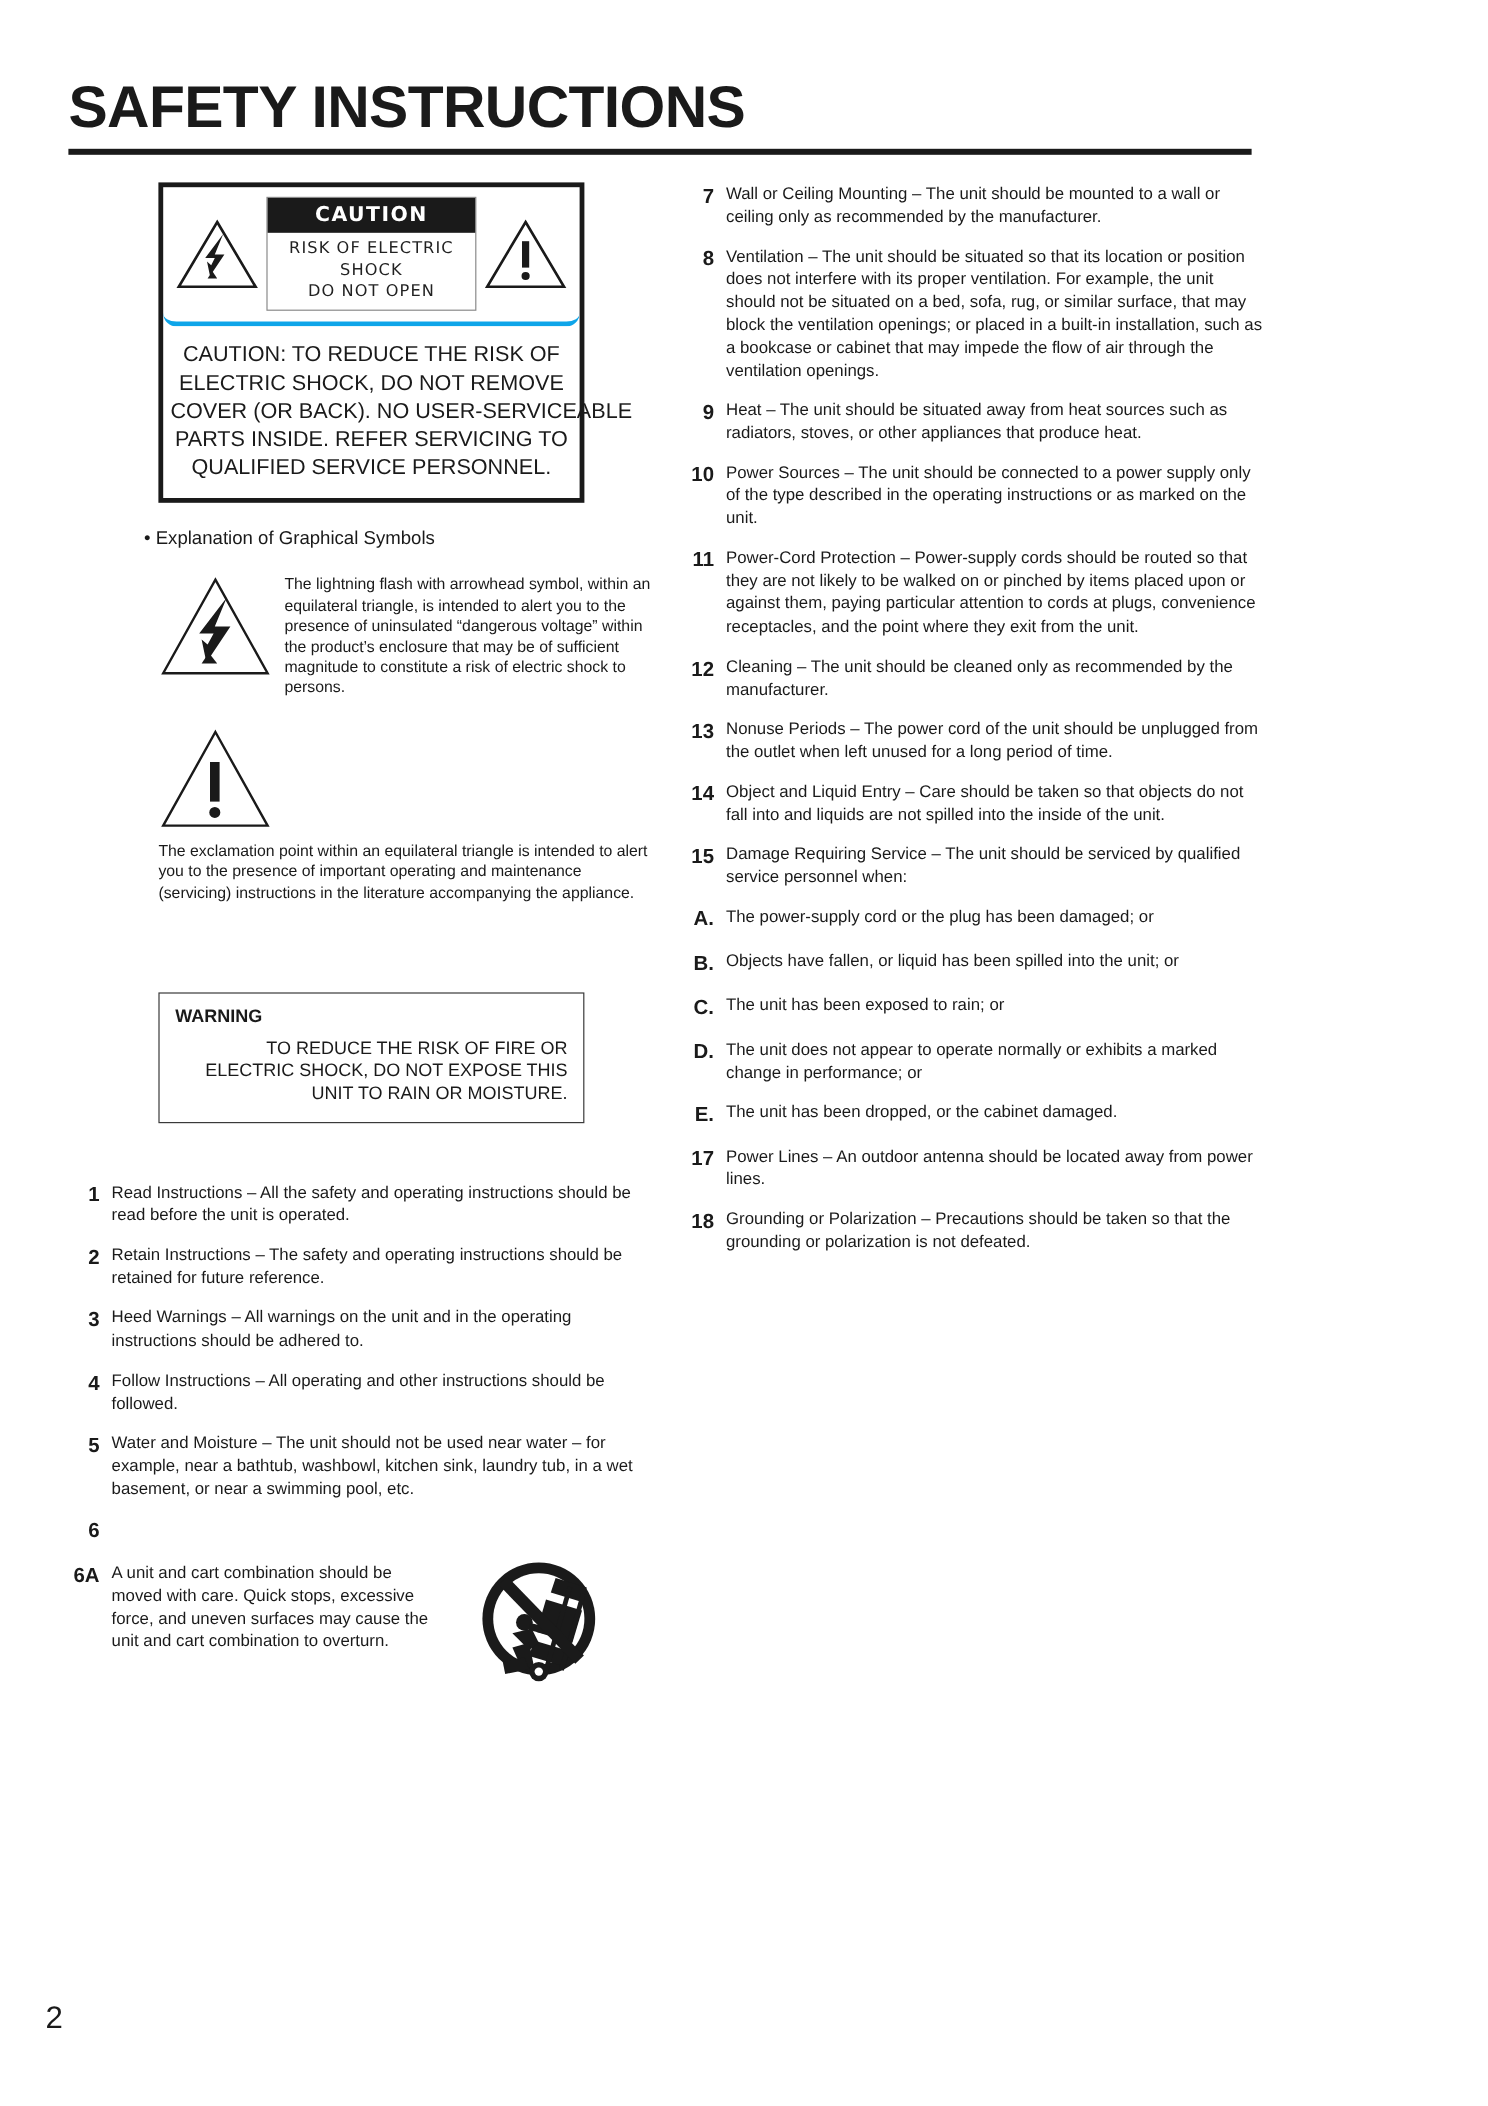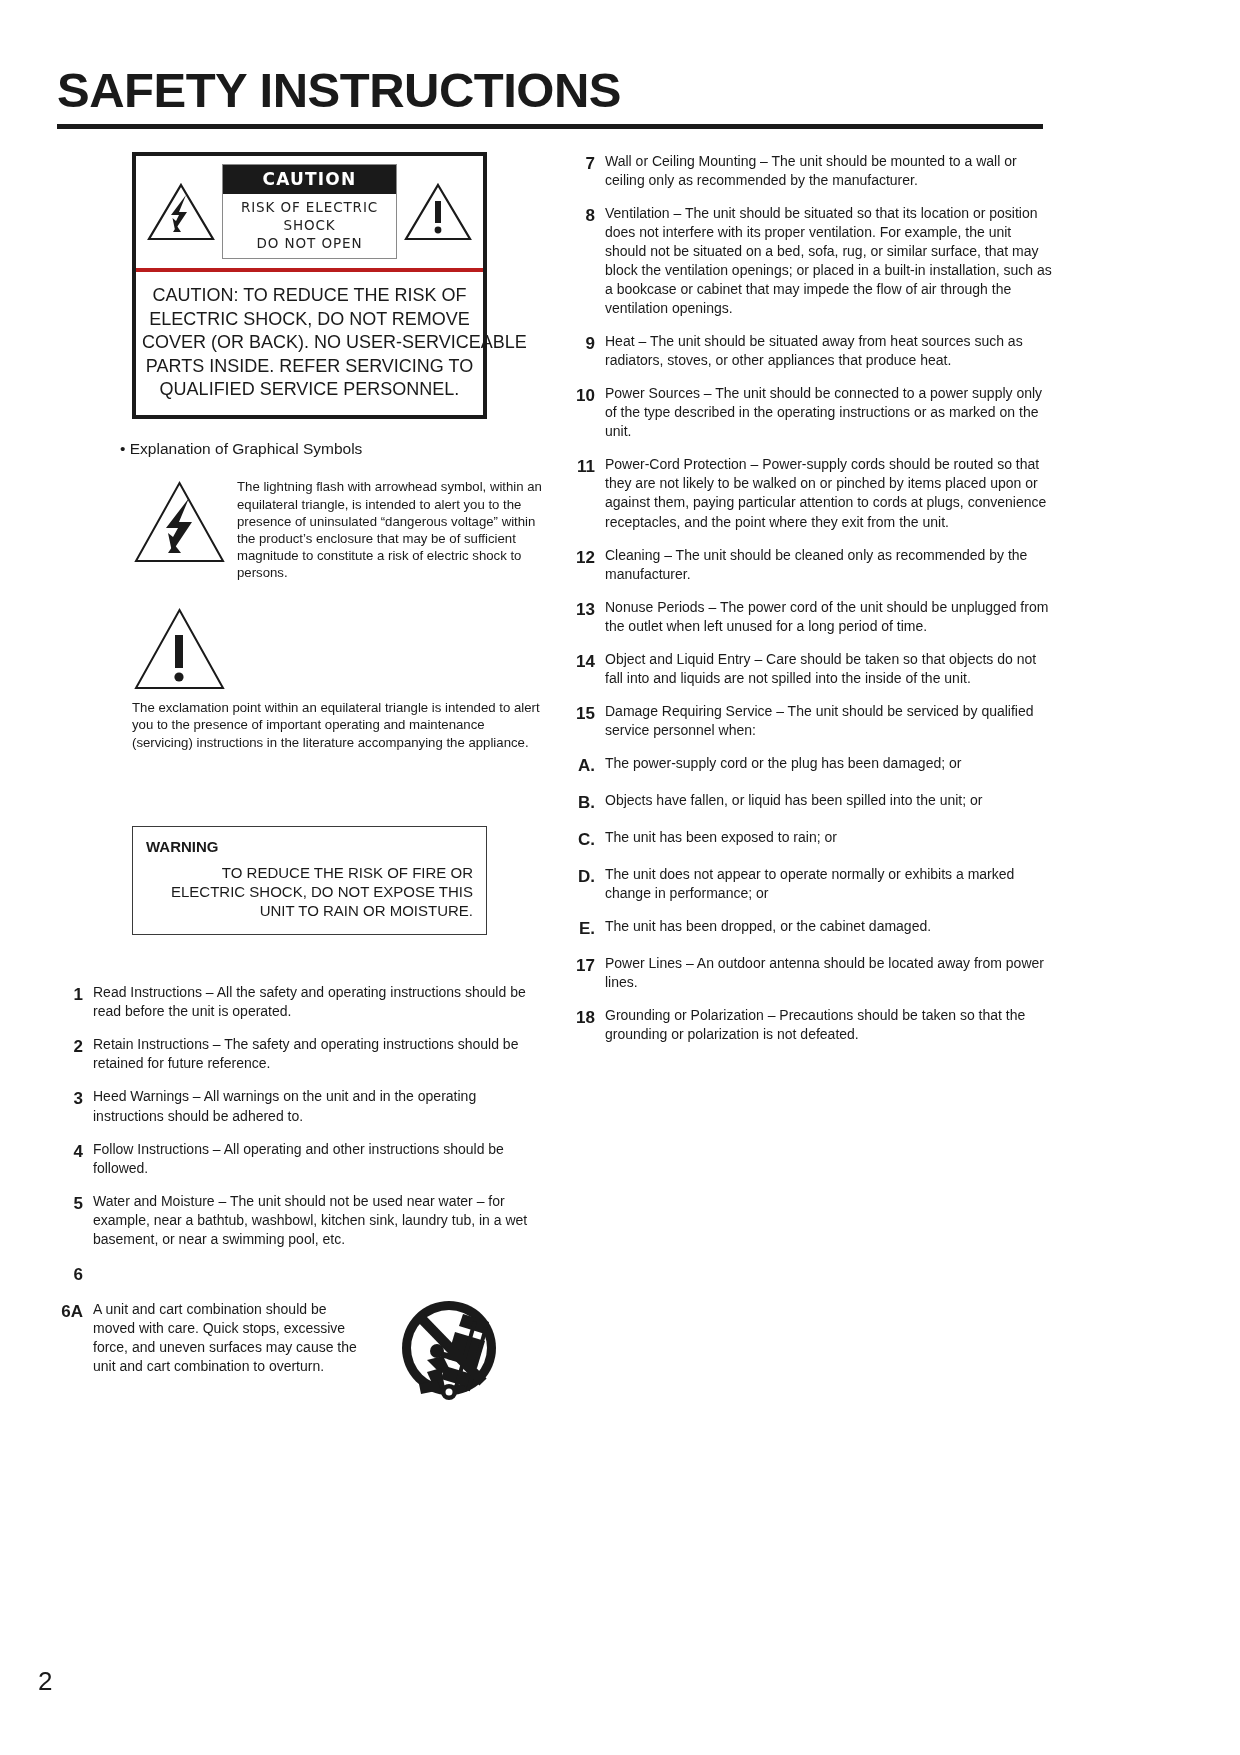--- a/index.html
+++ b/index.html
@@ -41,21 +41,22 @@
     border: 4px solid #1a1a1a;
     width: 355px;
     margin-left: 75px;
     background: #fff;
   }
   .caution-top {
     display: flex;
     align-items: center;
     justify-content: space-between;
     padding: 8px 10px 9px 10px;
-    border-bottom: 4px solid #b91c1c;
+    border-bottom: 4px solid #0ea5e9;
+    border-radius: 11px;
   }
   .tri-box { width: 70px; height: 62px; flex: 0 0 auto; }
   .caution-label {
     flex: 1 1 auto;
     margin: 0 6px;
     border: 1px solid #8a8a8a;
   }
   .caution-label .hdr {
     background: #1a1a1a;
     color: #ffffff;

